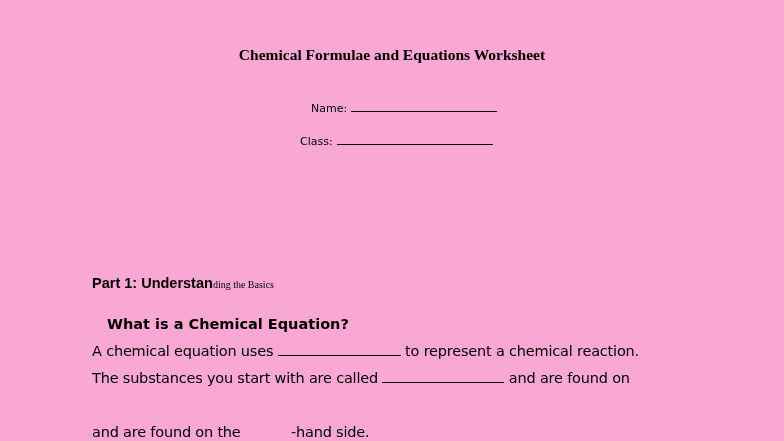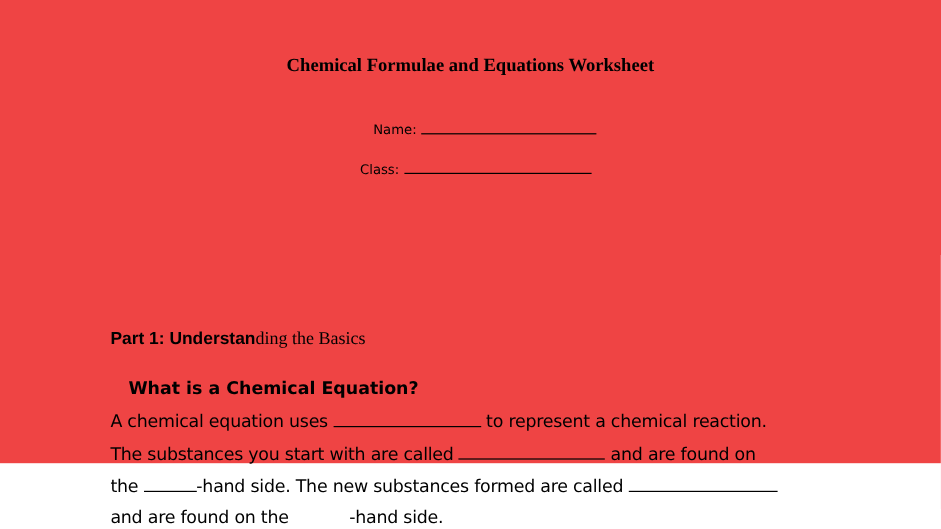--- a/index.html
+++ b/index.html
@@ -1,28 +1,28 @@
 <!DOCTYPE html>
 <html><head>
   <meta charset="utf-8">
   <style>
     html, body { margin: 0; padding: 0; background: #ffffff; }
     body { width: 784px; height: 441px; overflow: hidden; position: relative; color: #000; }
-    .page { position: absolute; left: 0; top: 0; width: 784px; height: 386px; background: #ef4444; }
+    .page { position: absolute; left: 0; top: 0; width: 784px; height: 441px; background: #f9a8d4; }
     .title {
       position: absolute; left: 0; width: 784px; top: 46px; text-align: center;
       font-family: "Liberation Serif", serif; font-weight: bold; font-size: 15.5px;
     }
     .field {
       position: absolute; font-family: "DejaVu Sans", sans-serif; font-size: 11px; white-space: nowrap;
     }
     .field .blank { display: inline-block; border-bottom: 1px solid #000; height: 9px; vertical-align: baseline; margin-left: 4px; }
     .part-title { position: absolute; left: 92px; top: 274px; white-space: nowrap; }
     .part-title .a { font-family: Liberation Sans, sans-serif; font-weight: bold; font-size: 14.5px; }
-    .part-title .b { font-family: "Liberation Serif", serif; font-size: 15px; text-align: right; }
+    .part-title .b { font-family: "Liberation Serif", serif; font-size: 10px; text-align: right; }
     .section-head {
       position: absolute; left: 92px; top: 316px;
       font-family: "DejaVu Sans", sans-serif; font-weight: bold; font-size: 14.5px; white-space: nowrap; margin-left: 15px;
     }
     .line {
       position: absolute; left: 92px; font-family: "DejaVu Sans", sans-serif; font-size: 14.5px;
       white-space: nowrap; letter-spacing: -0.2px;
     }
     .gap { display: inline-block; border-bottom: 1px solid #000; height: 12px; vertical-align: baseline; }
     .space-gap { display: inline-block; vertical-align: baseline; }
@@ -45,19 +45,16 @@
   </div>
 
   <div class="section-head">What is a Chemical Equation?</div>
 
   <div class="line" style="top:343px;">
     <span>A chemical equation uses </span><span class="gap" style="width:123px;"></span><span> to represent a chemical reaction.</span>
   </div>
   <div class="line" style="top:370px;">
     <span>The substances you start with are called </span><span class="gap" style="width:122px;"></span><span> and are found on</span>
   </div>
-  <div class="line" style="top:397px;">
-    <span>the </span><span class="gap" style="width:44px;"></span><span>-hand side. The new substances formed are called </span><span class="gap" style="width:124px;"></span>
-  </div>
   <div class="line" style="top:424px;">
     <span>and are found on the </span><span class="space-gap" style="width:46px;"></span><span>-hand side.</span>
   </div>
 </div>
 
 </body></html>

